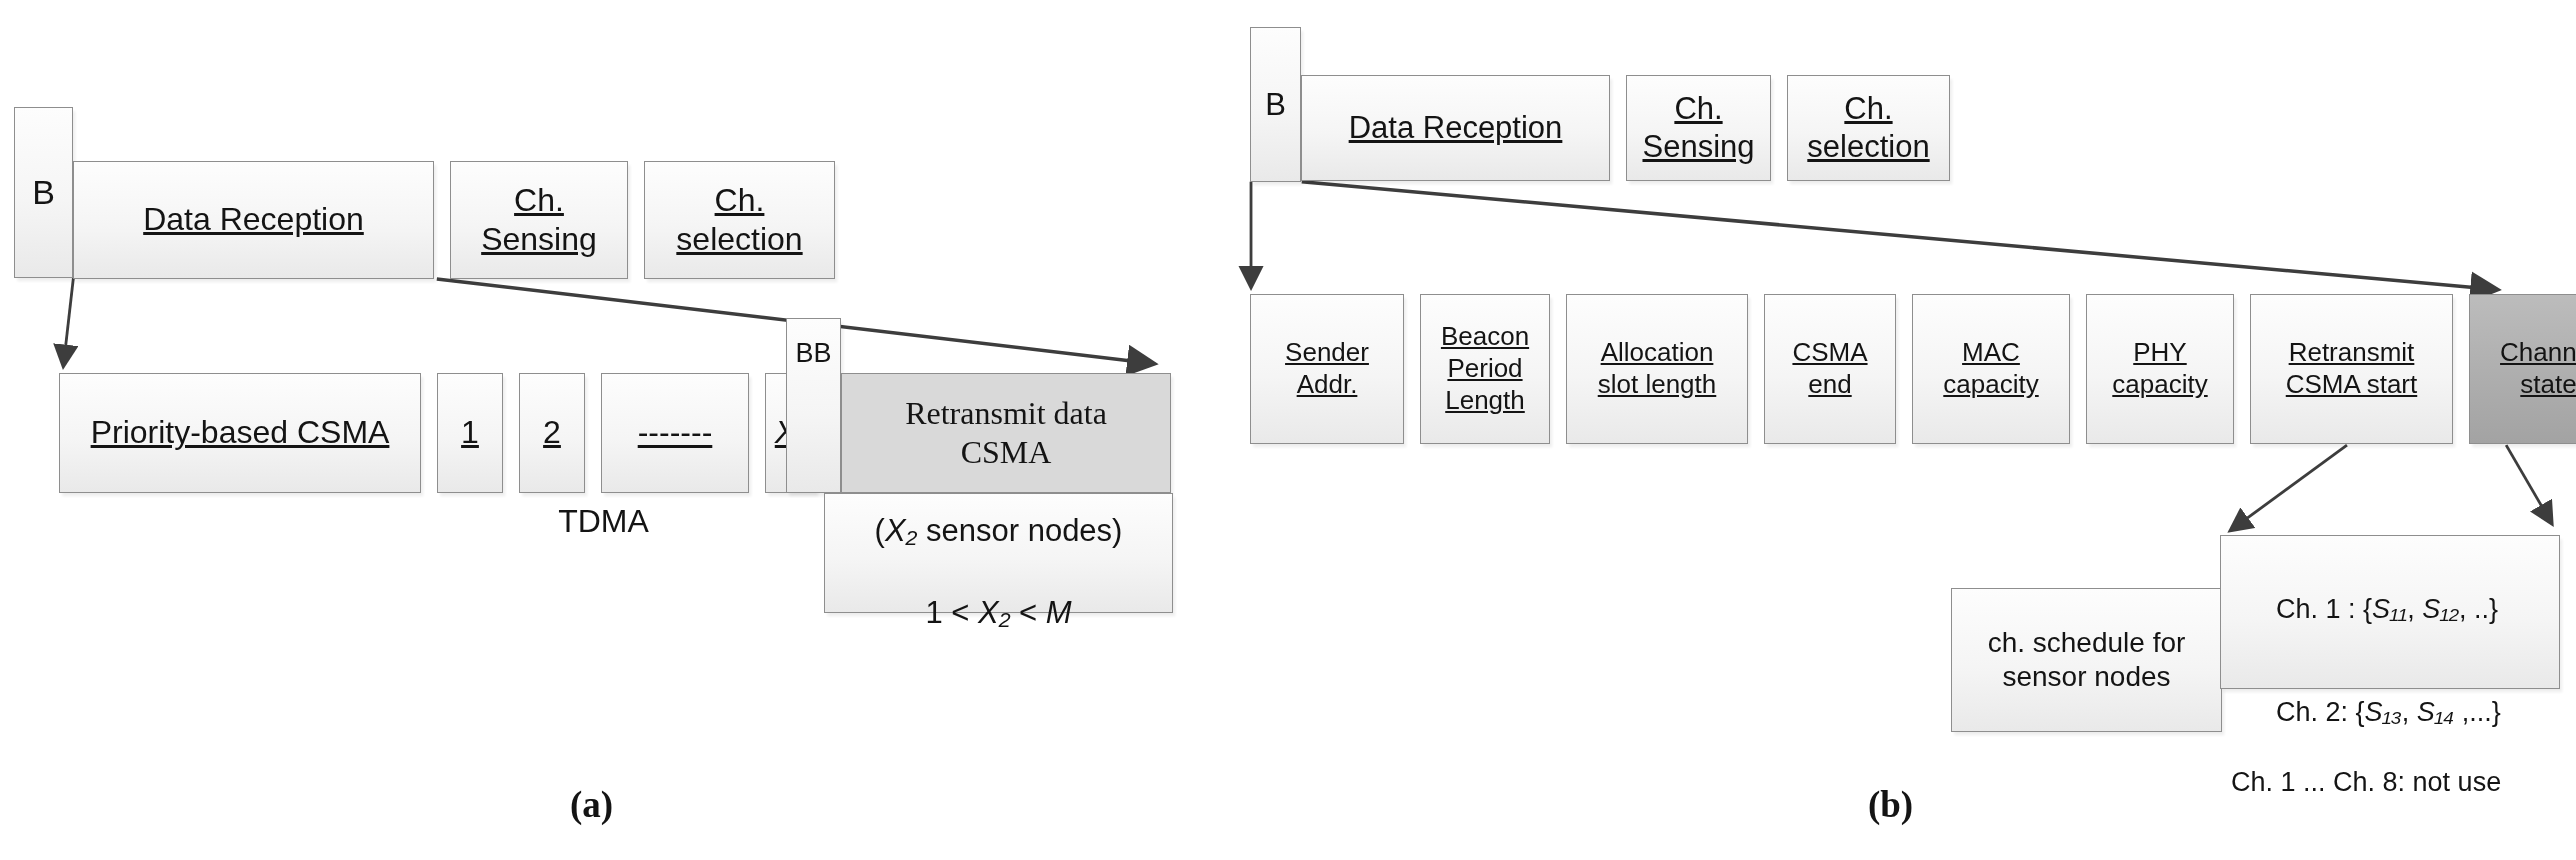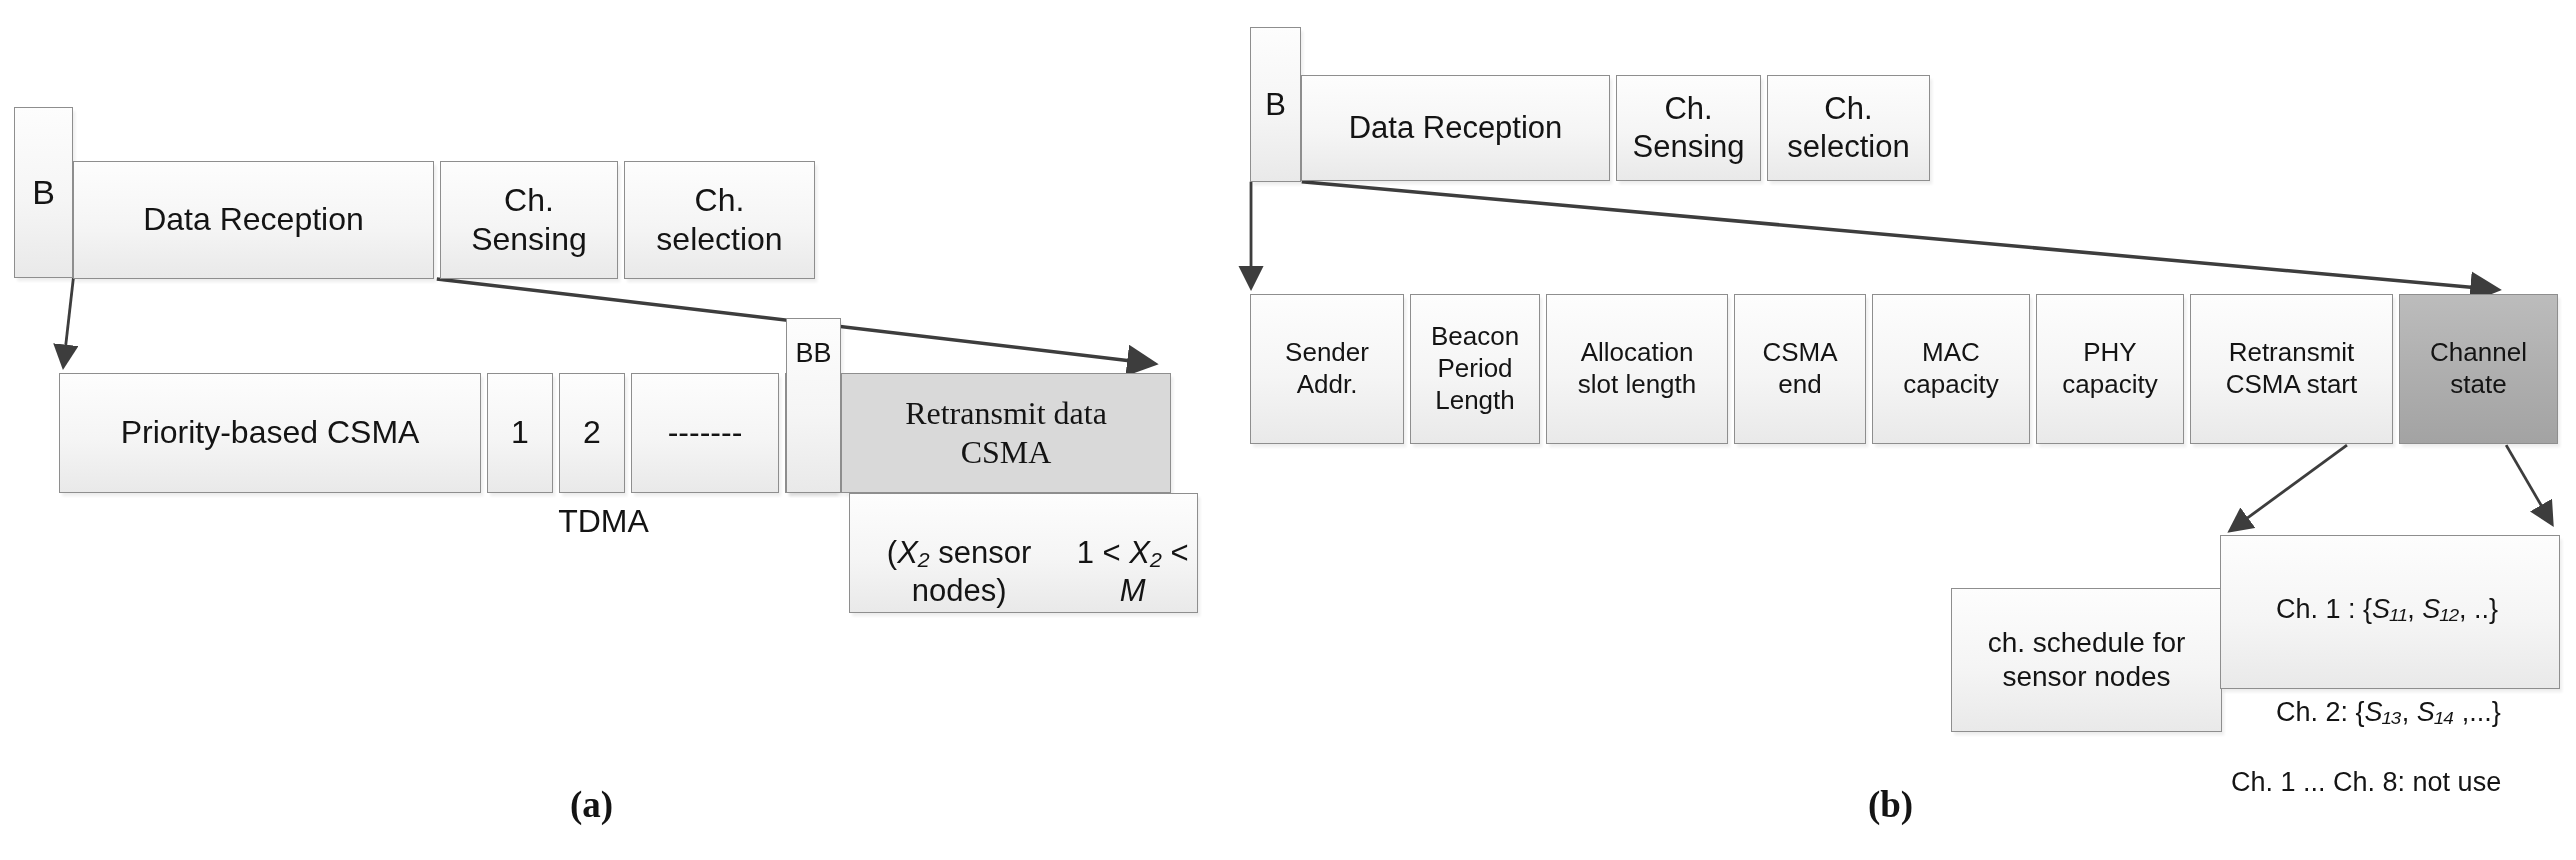--- a/index.html
+++ b/index.html
@@ -19,21 +19,22 @@
     display:flex;align-items:center;justify-content:center;
     text-align:center;
     white-space:pre-line;
     line-height:1.22;
     box-shadow:2.8px 3.5px 2.8px rgba(0,0,0,0.07);
   }
   .row{
     position:absolute;
     box-sizing:border-box;
     display:flex;
-    column-gap:6px;
+    column-gap:16px;
+    text-decoration:underline;
   }
   .row .cell{
     position:relative;
     box-sizing:border-box;
     border:1.4px solid #8e8e8e;
     background:linear-gradient(180deg,#fdfdfd 0%,#f5f5f5 55%,#e9e9e9 100%);
     display:flex;align-items:center;justify-content:center;
     text-align:center;
     white-space:pre-line;
     line-height:1.22;
@@ -99,33 +100,33 @@
 
   <div class="row" style="left:73px;top:161px;height:118px;">
     <div class="cell fs-a-main" style="width:361px;">Data Reception</div>
     <div class="cell fs-a-main" style="width:178px;">Ch.
 Sensing</div>
     <div class="cell fs-a-main" style="width:191px;">Ch.
 selection</div>
   </div>
 
   <div class="row" style="left:59px;top:373px;height:120px;">
-    <div class="cell fs-a-main" style="width:422px;">Priority-based CSMA</div>
+    <div class="cell fs-a-main" style="width:362px;">Priority-based CSMA</div>
     <div class="cell fs-a-main" style="width:66px;">1</div>
     <div class="cell fs-a-main" style="width:66px;">2</div>
     <div class="cell fs-a-main" style="width:148px;">-------</div>
     <div class="cell fs-a-main italic" style="width:51px;text-align:center;">X₁</div>
   </div>
 
   <div class="box fs-a-bb" style="left:786px;top:318px;width:55px;height:175px;align-items:flex-start;padding-top:18.3px;">BB</div>
 
   <div class="box shaded-light fs-a-main" style="left:841px;top:373px;width:330px;height:120px;font-family:Liberation Serif, serif;">Retransmit data
 CSMA</div>
 
-  <div class="box" style="left:849px;top:493px;width:349px;height:120px;flex-direction:row;row-gap:5.6px;font-size:31px;">
+  <div class="box" style="left:824px;top:493px;width:349px;height:120px;flex-direction:column;row-gap:5.6px;font-size:31px;">
     <div>
       <span>(</span><span class="italic">X₂</span><span> sensor nodes)</span>
     </div>
     <div>
       <span>1 &lt; </span><span class="italic">X₂</span><span> &lt; </span><span class="italic">M</span>
     </div>
   </div>
 
   <div class="plain-label tdma" style="left:533px;top:502px;width:141px;">TDMA</div>
 

